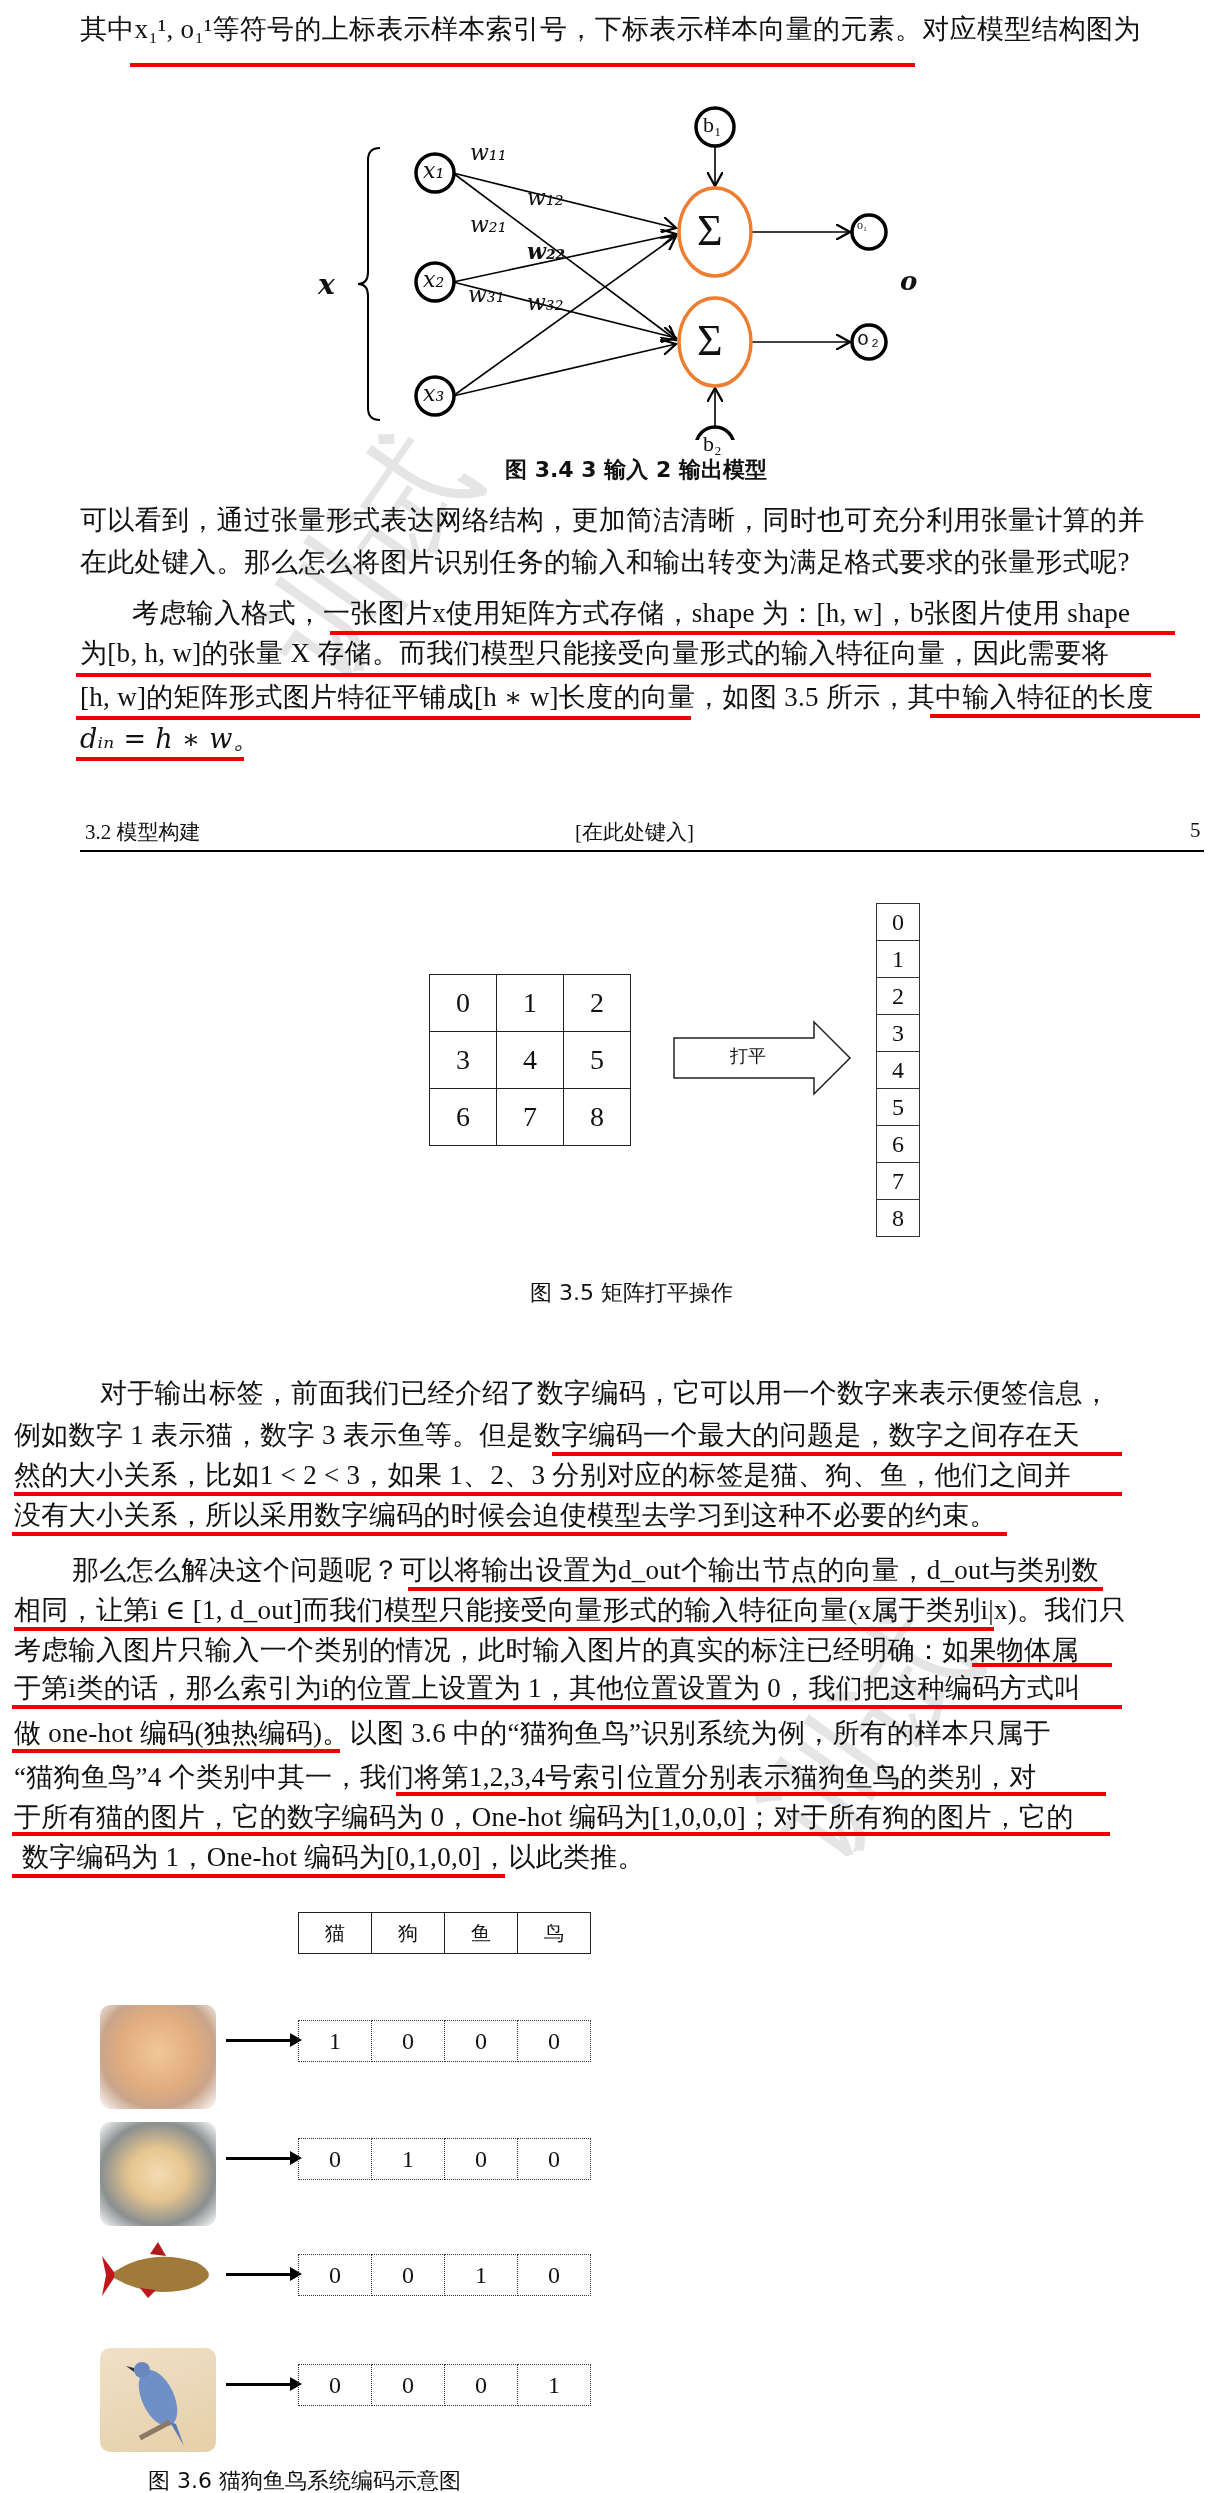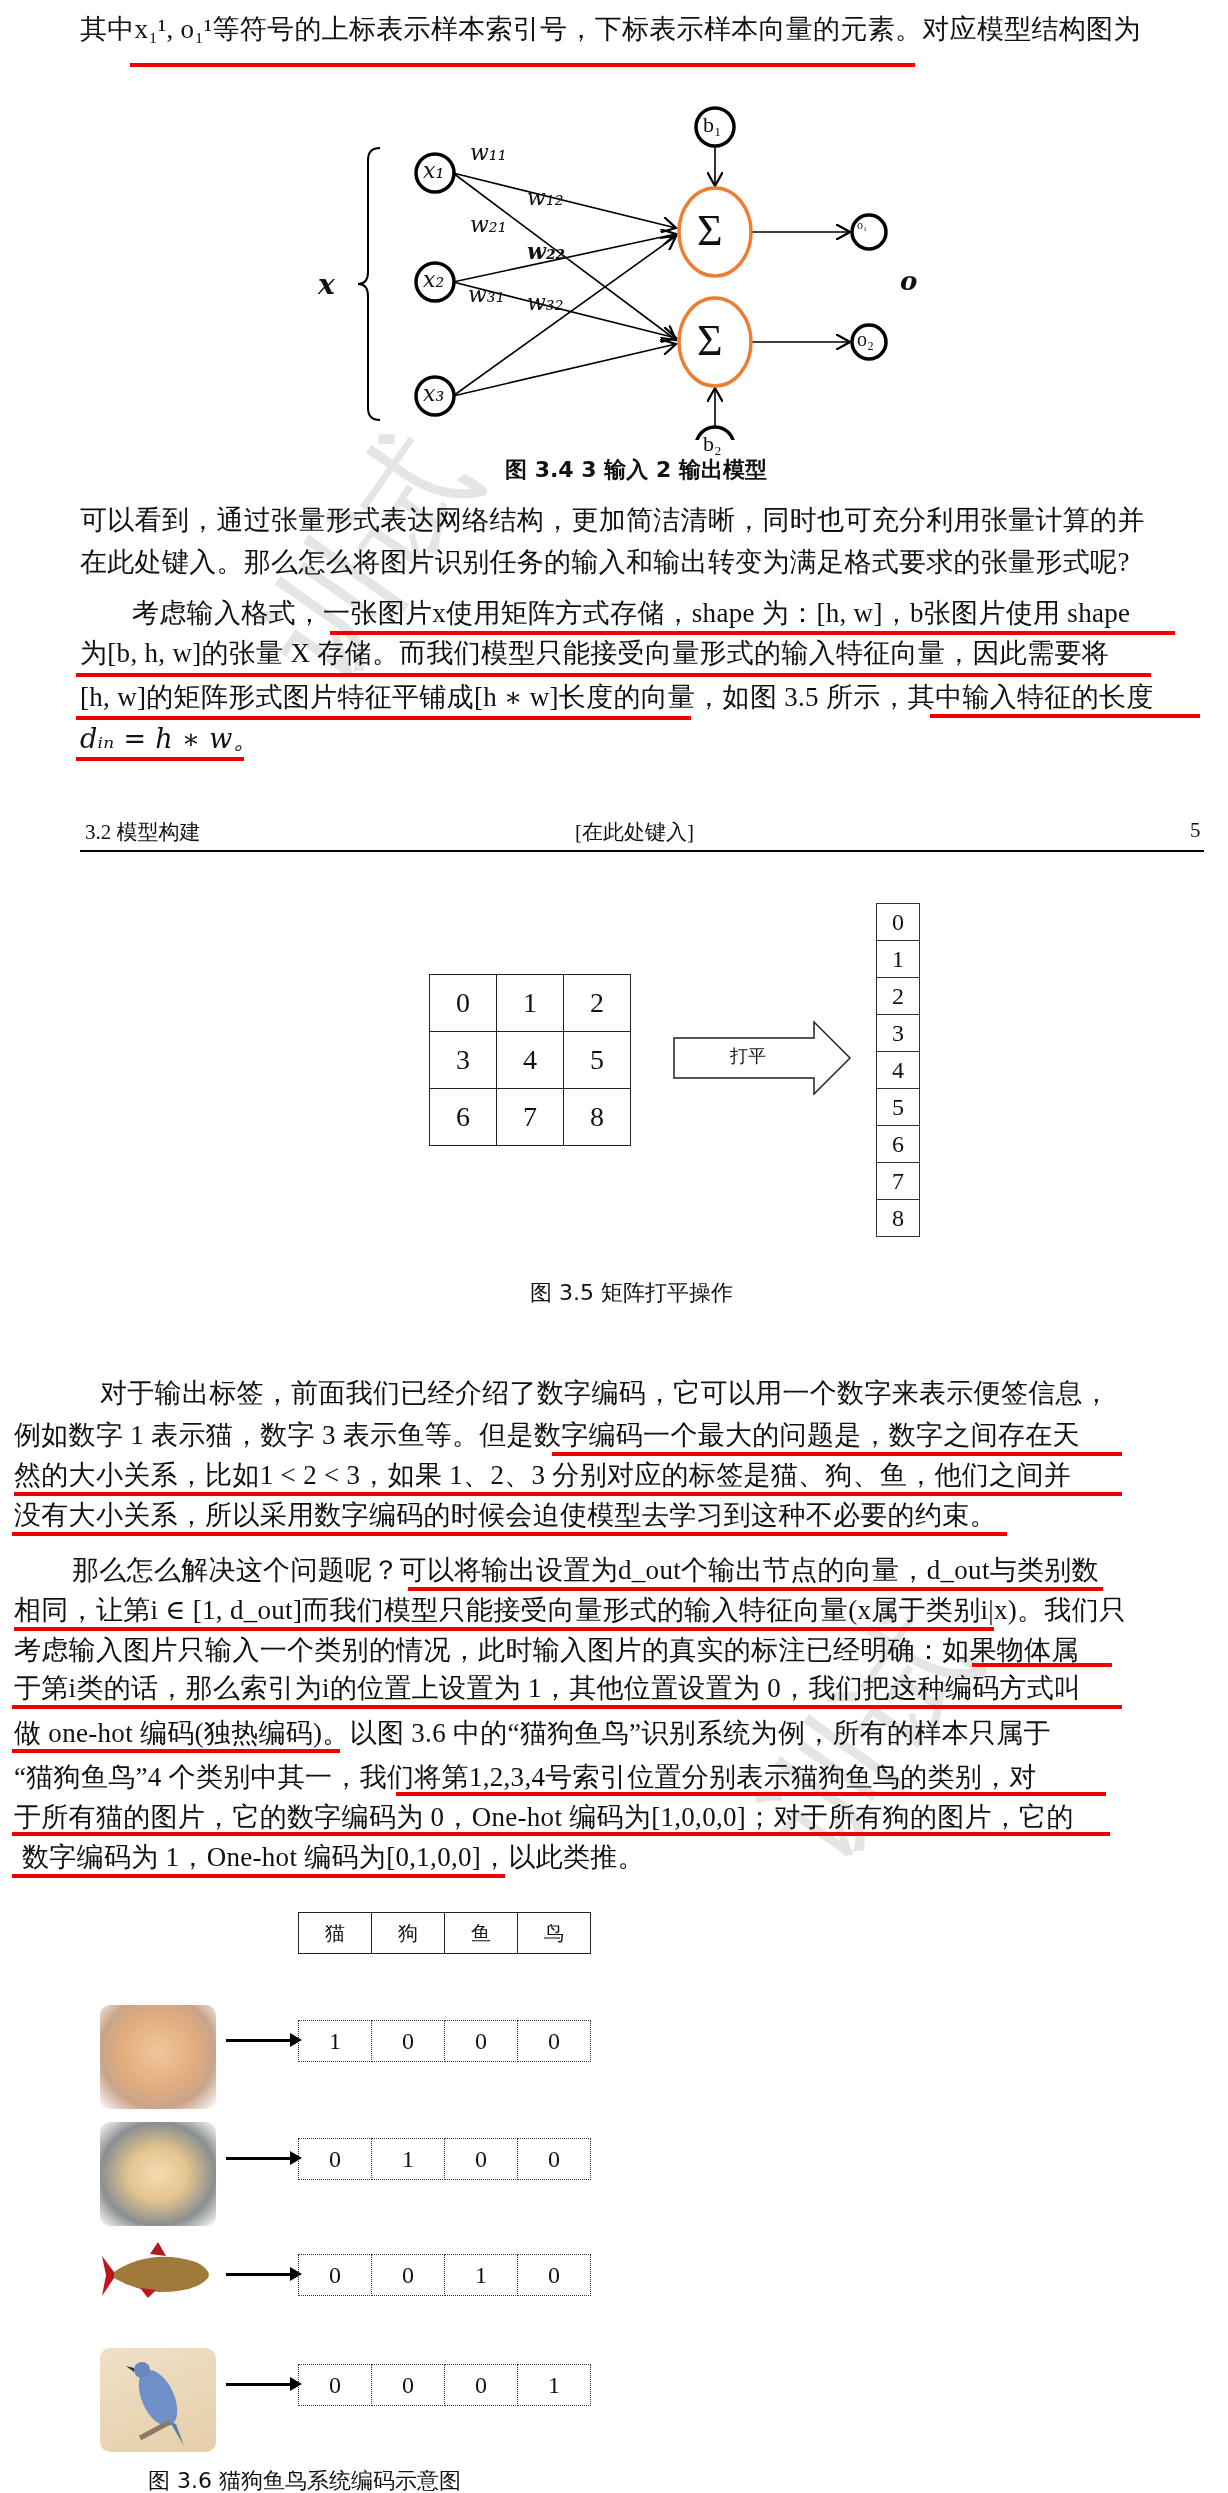--- a/index.html
+++ b/index.html
@@ -69,21 +69,21 @@
 <div class="abs math" style="left:318px;top:268px;font-size:28px;font-weight:bold;">x</div>
 <div class="abs math" style="left:900px;top:266px;font-size:26px;font-weight:bold;">o</div>
 <div class="abs math" style="left:423px;top:158px;font-size:22px;">x₁</div>
 <div class="abs math" style="left:423px;top:267px;font-size:22px;">x₂</div>
 <div class="abs math" style="left:423px;top:381px;font-size:22px;">x₃</div>
 <div class="abs" style="left:703px;top:112px;font-size:22px;">b₁</div>
 <div class="abs" style="left:703px;top:431px;font-size:22px;">b₂</div>
 <div class="abs" style="left:697px;top:205px;font-size:44px;">Σ</div>
 <div class="abs" style="left:697px;top:315px;font-size:44px;">Σ</div>
 <div class="abs" style="left:857px;top:218px;font-size:12px;">o₁</div>
-<div class="abs" style="left:857px;top:328px;font-size:20px;">o₂</div>
+<div class="abs" style="left:857px;top:328px;font-size:20px;font-family:Liberation Mono, monospace;">o₂</div>
 <div class="abs math" style="left:470px;top:140px;font-size:22px;">w₁₁</div>
 <div class="abs math" style="left:527px;top:185px;font-size:22px;text-align:right;">w₁₂</div>
 <div class="abs math" style="left:470px;top:212px;font-size:22px;">w₂₁</div>
 <div class="abs math" style="left:527px;top:238px;font-size:22px;font-weight:bold;">w₂₂</div>
 <div class="abs math" style="left:468px;top:282px;font-size:22px;">w₃₁</div>
 <div class="abs math" style="left:527px;top:290px;font-size:22px;">w₃₂</div>
 <div class="cap" style="left:505px;top:455px;font-weight:bold;">图 3.4 3 输入 2 输出模型</div>
 
 <div class="line" style="top:503px;">可以看到，通过张量形式表达网络结构，更加简洁清晰，同时也可充分利用张量计算的并</div>
 <div class="line" style="top:545px;">在此处键入。那么怎么将图片识别任务的输入和输出转变为满足格式要求的张量形式呢?</div>

